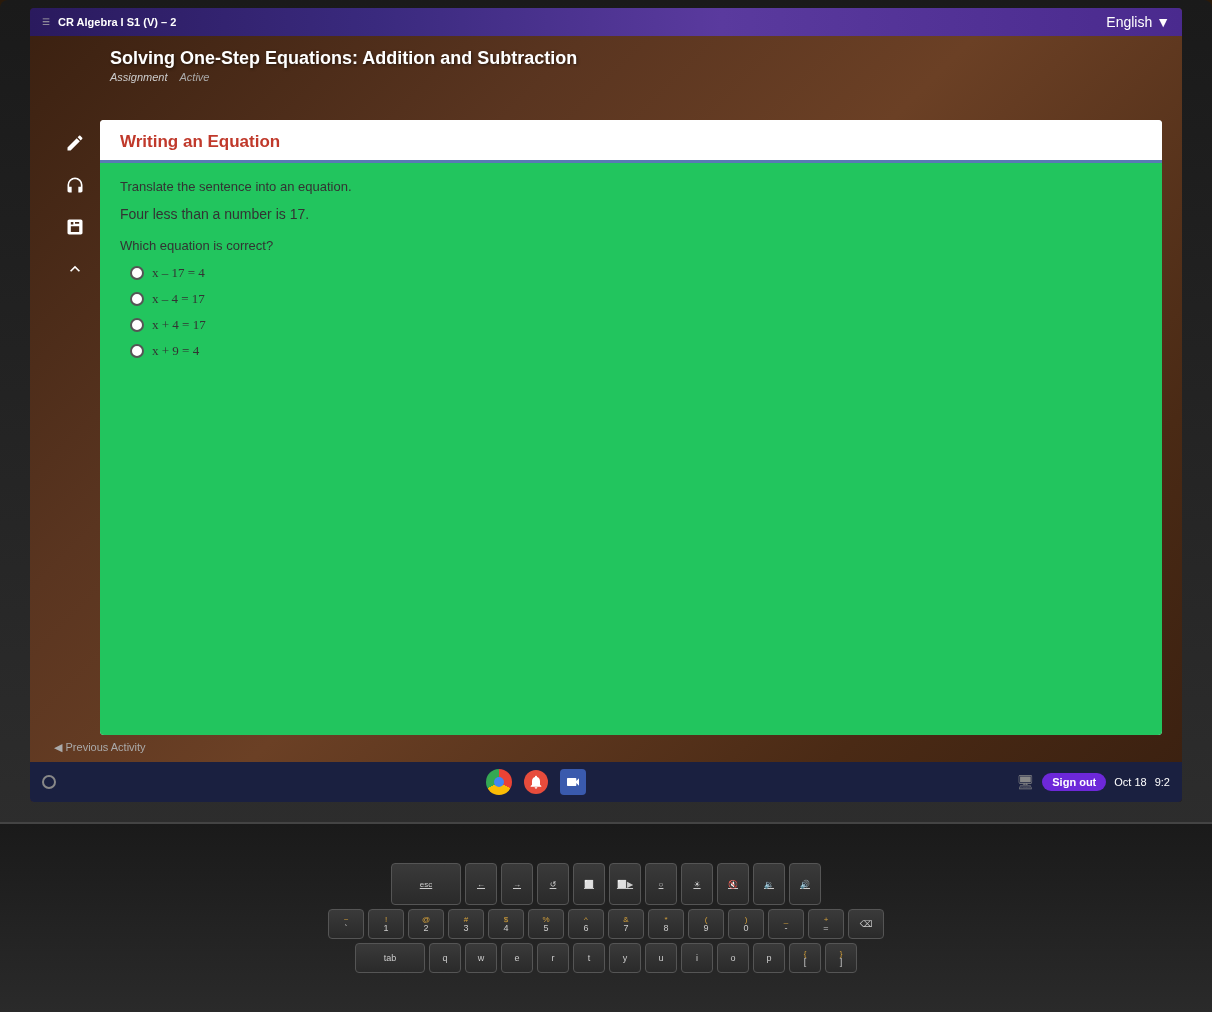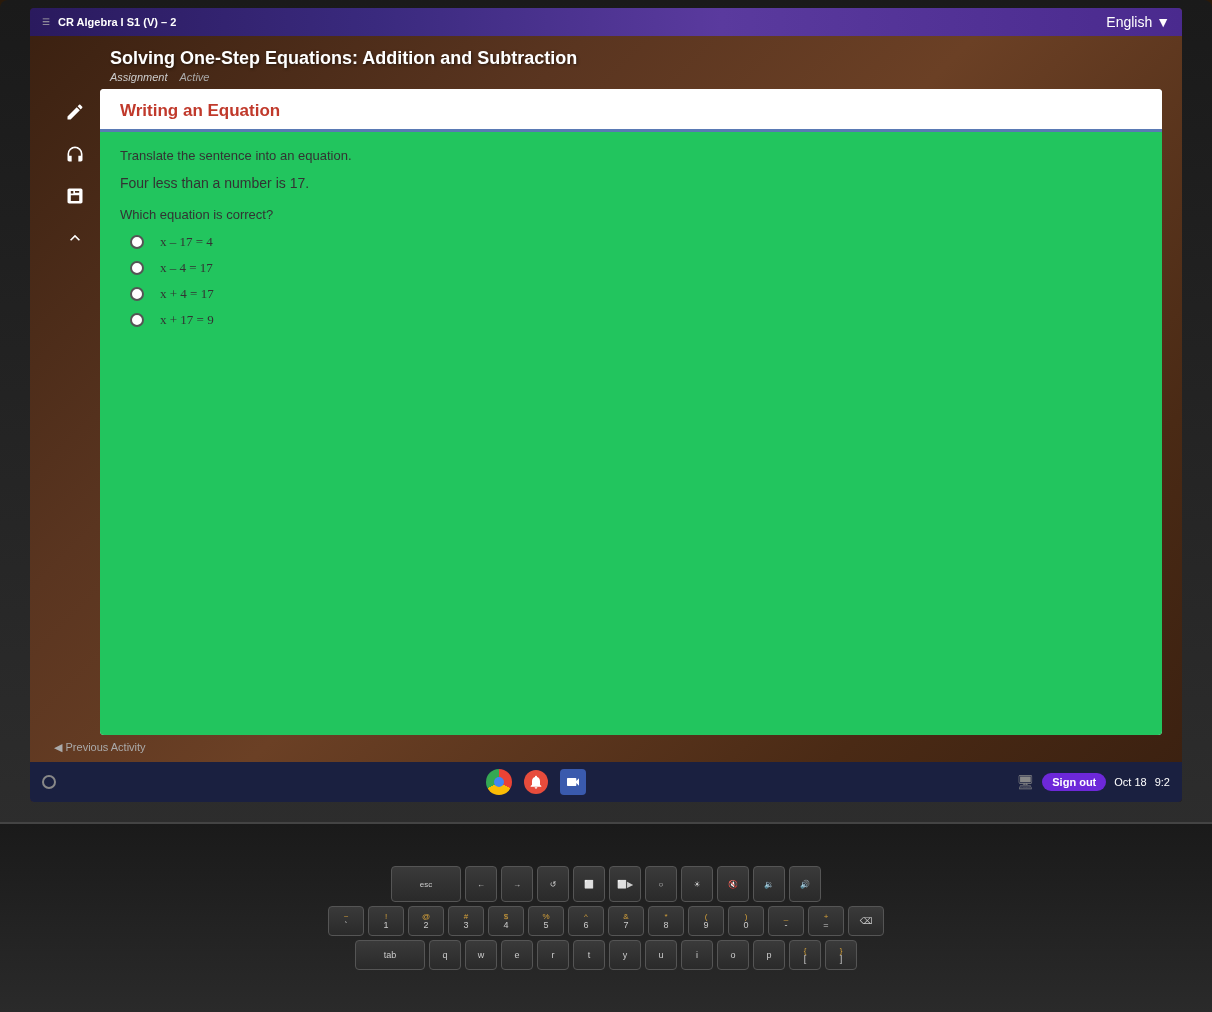--- a/index.html
+++ b/index.html
@@ -72,21 +72,21 @@
     .main-area {
       position: absolute;
       top: 28px; left: 0; right: 0;
       bottom: 40px;
       display: flex;
       flex-direction: column;
       padding: 12px 20px 8px 20px;
     }
 
     .page-title-section {
-      margin-bottom: 6px;
+      margin-bottom: 16px;
       padding-left: 60px;
     }
 
     .page-main-title {
       color: white;
       font-size: 18px;
       font-weight: 700;
       text-shadow: 1px 1px 3px rgba(0,0,0,0.5);
     }
 
@@ -106,20 +106,21 @@
     .page-status {
       color: #aaa;
       font-size: 11px;
     }
 
     
     .content-layout {
       display: flex;
       flex: 1;
       gap: 0;
+      margin-top: 21px;
     }
 
     
     .sidebar-icons {
       width: 50px;
       display: flex;
       flex-direction: column;
       align-items: center;
       padding-top: 8px;
       gap: 12px;
@@ -191,21 +192,21 @@
     .options-list {
       display: flex;
       flex-direction: column;
       gap: 10px;
       padding-left: 10px;
     }
 
     .option-item {
       display: flex;
       align-items: center;
-      gap: 16px;
+      gap: 8px;
       cursor: pointer;
     }
 
     .option-radio {
       width: 14px;
       height: 14px;
       border: 2px solid #555;
       border-radius: 50%;
       background: white;
       flex-shrink: 0;
@@ -340,22 +341,23 @@
       align-items: center;
       justify-content: center;
       cursor: pointer;
       min-width: 32px;
       height: 30px;
       padding: 0 4px;
     }
     .key-wider { min-width: 70px; }
 
     .fn-row .key {
-      height: 36px;
+      height: 42px;
       font-size: 8px;
+      text-decoration: underline;
     }
 
     .number-row .key {
       min-width: 36px;
     }
 
     
     .key-dual {
       display: flex;
       flex-direction: column;
@@ -436,21 +438,21 @@
                 <div class="option-item">
                   <div class="option-radio"></div>
                   <span class="option-text">x – 4 = 17</span>
                 </div>
                 <div class="option-item">
                   <div class="option-radio"></div>
                   <span class="option-text">x + 4 = 17</span>
                 </div>
                 <div class="option-item">
                   <div class="option-radio"></div>
-                  <span class="option-text">x + 17 = 9</span>
+                  <span class="option-text">x + 9 = 4</span>
                 </div>
               </div>
             </div>
           </div>
 
         </div>
 
         <div class="prev-activity" style="position:relative;bottom:auto;left:auto;margin-top:6px;padding-left:4px;">
           <span>◀ Previous Activity</span>
         </div>

